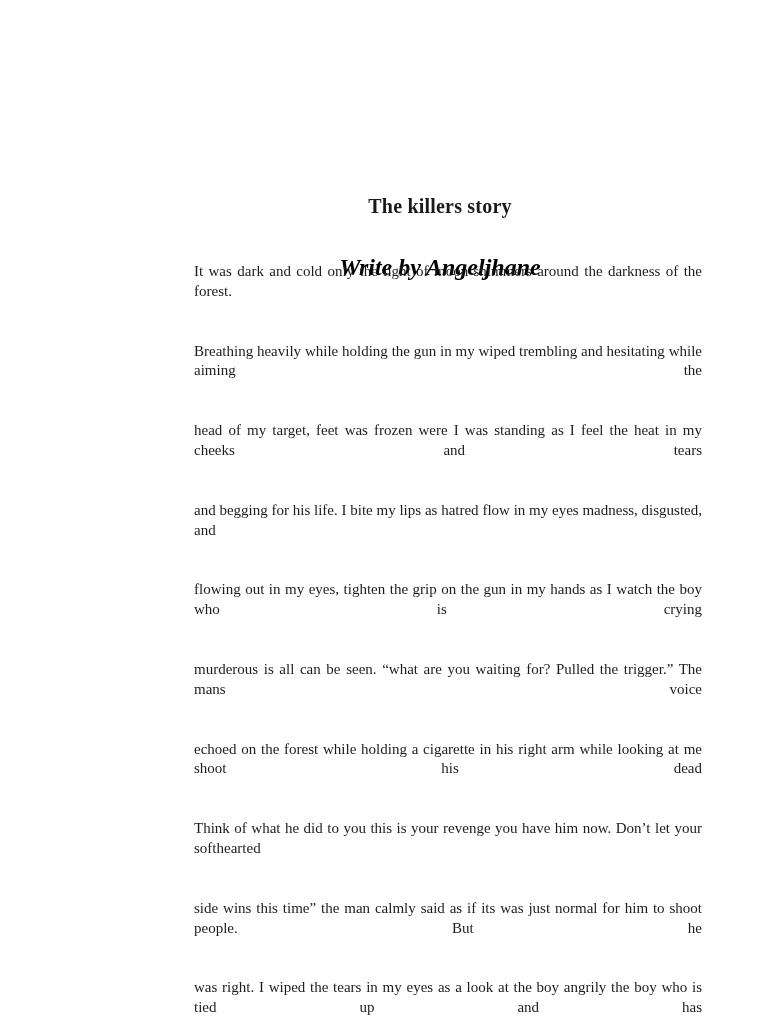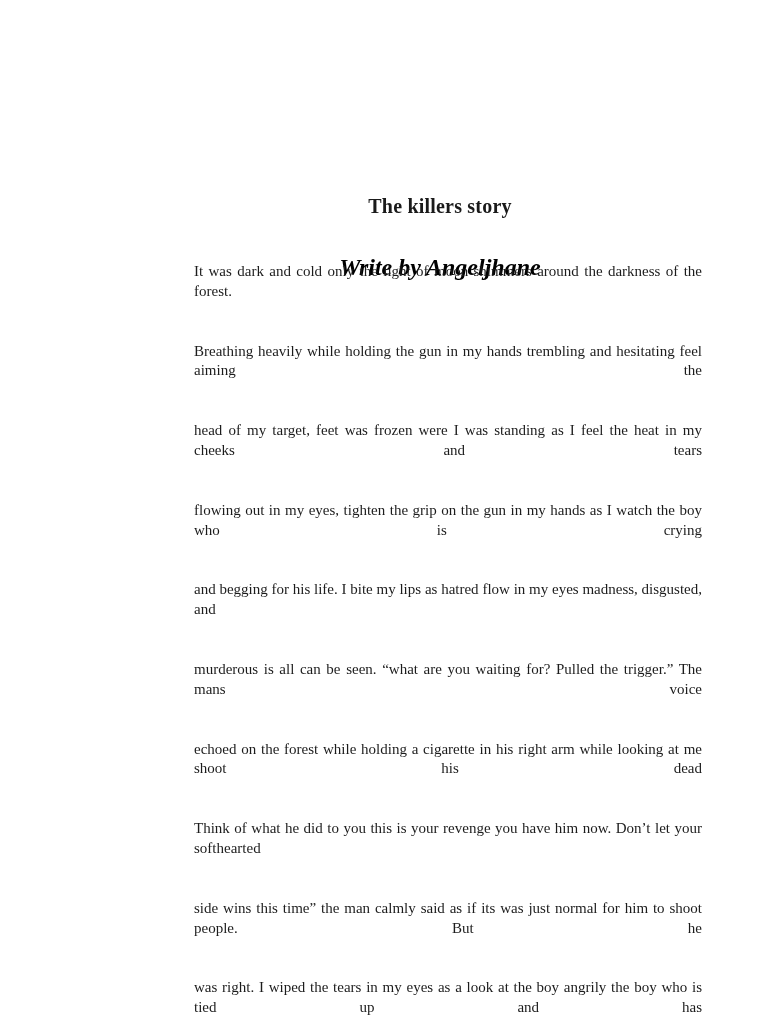--- a/index.html
+++ b/index.html
@@ -71,24 +71,24 @@
 
 <div class="doc-page">
 
   <div class="title-block">
     <div class="doc-title">The killers story</div>
     <div class="doc-byline">Write by Angeljhane</div>
   </div>
 
   <div class="story">
       <div class="story-line">It was dark and cold only the light of moon shimmers around the darkness of the forest.</div>
-      <div class="story-line">Breathing heavily while holding the gun in my hands trembling and hesitating feel aiming the</div>
+      <div class="story-line">Breathing heavily while holding the gun in my wiped trembling and hesitating while aiming the</div>
       <div class="story-line">head of my target, feet was frozen were I was standing as I feel the heat in my cheeks and tears</div>
+      <div class="story-line">and begging for his life. I bite my lips as hatred flow in my eyes madness, disgusted, and</div>
       <div class="story-line">flowing out in my eyes, tighten the grip on the gun in my hands as I watch the boy who is crying</div>
-      <div class="story-line">and begging for his life. I bite my lips as hatred flow in my eyes madness, disgusted, and</div>
       <div class="story-line">murderous is all can be seen. “what are you waiting for? Pulled the trigger.” The mans voice</div>
       <div class="story-line">echoed on the forest while holding a cigarette in his right arm while looking at me shoot his dead</div>
       <div class="story-line">Think of what he did to you this is your revenge you have him now. Don’t let your softhearted</div>
       <div class="story-line">side wins this time” the man calmly said as if its was just normal for him to shoot people. But he</div>
       <div class="story-line">was right. I wiped the tears in my eyes as a look at the boy angrily the boy who is tied up and has</div>
       <div class="story-line last">duct bite in his mouth</div>
     </div>
 
 </div>
 

